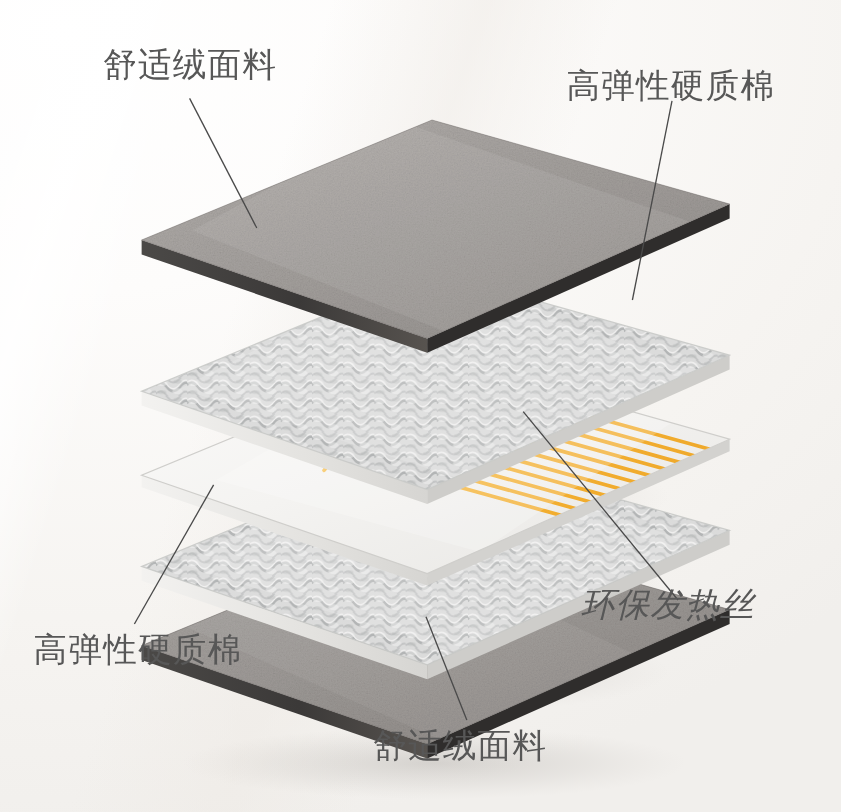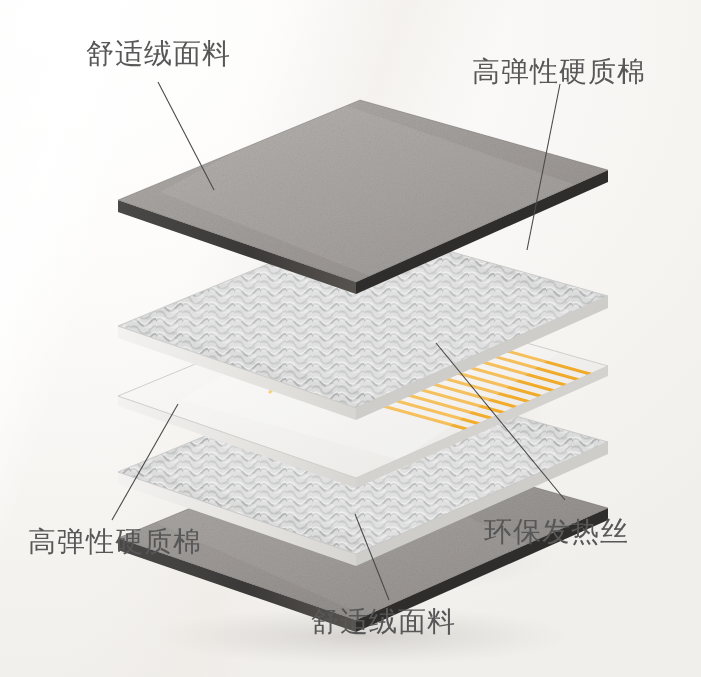--- a/index.html
+++ b/index.html
@@ -28,21 +28,21 @@
     color:#575757;
     font-size:28px;
     line-height:1;
     letter-spacing:1px;
     white-space:nowrap;
     font-family:"DejaVu Sans","Liberation Sans",sans-serif;
   }
   .l-tl{left:86px;top:40px;}
   .l-tr{left:472px;top:58px;}
   .l-bl{left:28px;top:528px;}
-  .l-br{left:484px;top:518px;}
+  .l-br{left:484px;top:490px;font-style:italic;}
   .l-bc{left:311px;top:608px;}
 </style>
 </head>
 <body>
 
 <div id="stage">
 
   <svg id="art" viewBox="0 0 701 677">
     <defs>
 

